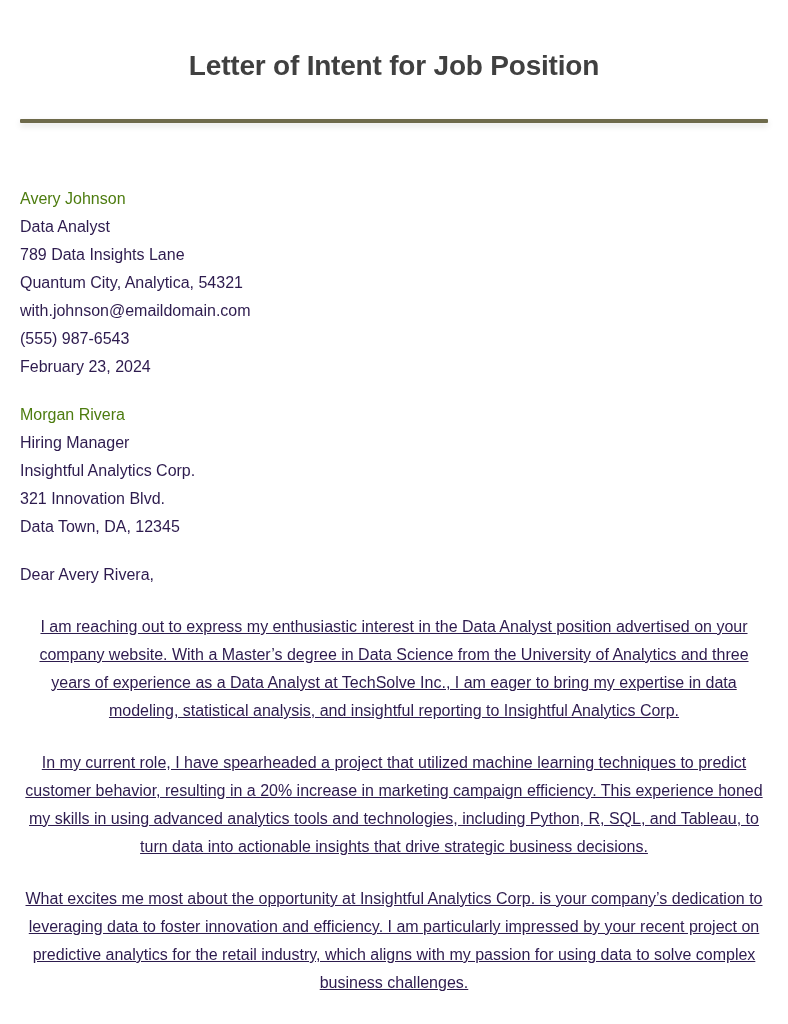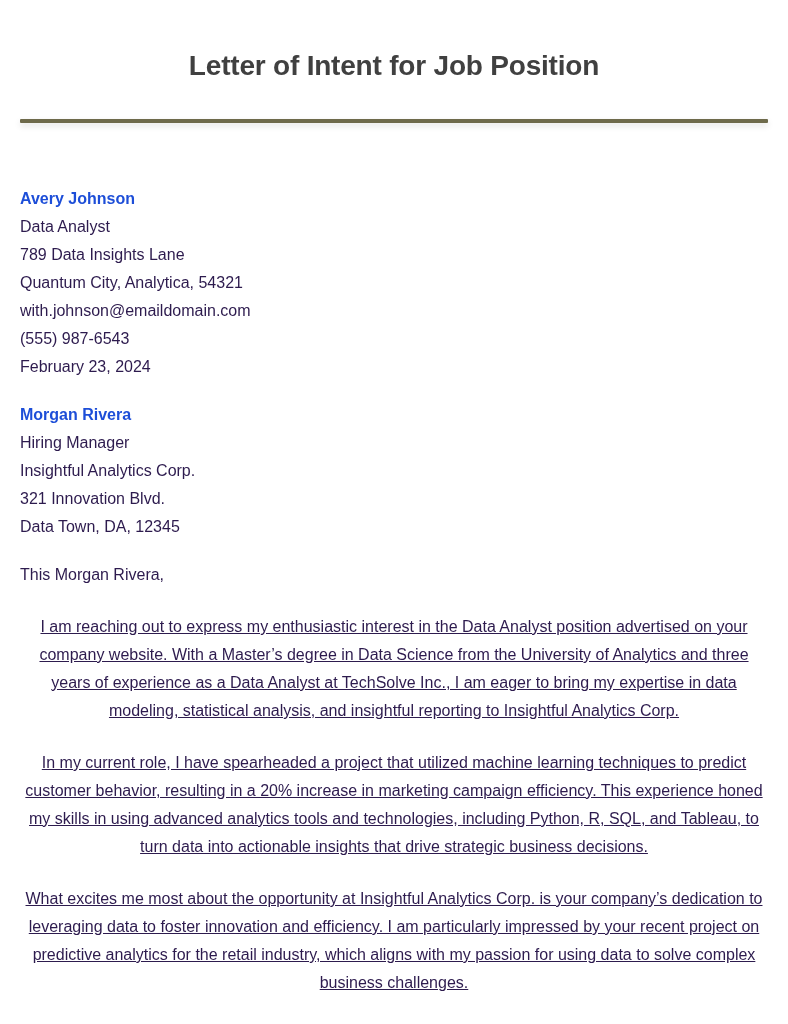--- a/index.html
+++ b/index.html
@@ -52,22 +52,22 @@
   }
 
   .addr-block {
     margin: 0 0 20px 0;
   }
   .addr-line {
     display: block;
     white-space: pre-wrap;
   }
   .addr-line.name {
-    font-weight: bold;
-    color: #1d4ed8;
+    font-weight: normal;
+    color: #4d7c0f;
   }
 
   .salutation {
     margin: 0 0 24px 0;
   }
 
   .para {
     margin: 0 0 24px 0;
     text-align: center;
     text-decoration: underline;
@@ -100,21 +100,21 @@
     </div>
 
     <div class="addr-block">
       <span class="addr-line name">Morgan Rivera</span>
       <span class="addr-line">Hiring Manager</span>
       <span class="addr-line">Insightful Analytics Corp.</span>
       <span class="addr-line">321 Innovation Blvd.</span>
       <span class="addr-line">Data Town, DA, 12345</span>
     </div>
 
-    <p class="salutation">This Morgan Rivera,</p>
+    <p class="salutation">Dear Avery Rivera,</p>
 
     <p class="para">I am reaching out to express my enthusiastic interest in the Data Analyst position advertised on your company website. With a Master’s degree in Data Science from the University of Analytics and three years of experience as a Data Analyst at TechSolve Inc., I am eager to bring my expertise in data modeling, statistical analysis, and insightful reporting to Insightful Analytics Corp.</p>
 
     <p class="para">In my current role, I have spearheaded a project that utilized machine learning techniques to predict customer behavior, resulting in a 20% increase in marketing campaign efficiency. This experience honed my skills in using advanced analytics tools and technologies, including Python, R, SQL, and Tableau, to turn data into actionable insights that drive strategic business decisions.</p>
 
     <p class="para">What excites me most about the opportunity at Insightful Analytics Corp. is your company’s dedication to leveraging data to foster innovation and efficiency. I am particularly impressed by your recent project on predictive analytics for the retail industry, which aligns with my passion for using data to solve complex business challenges.</p>
 
   </div>
 </div>
 

